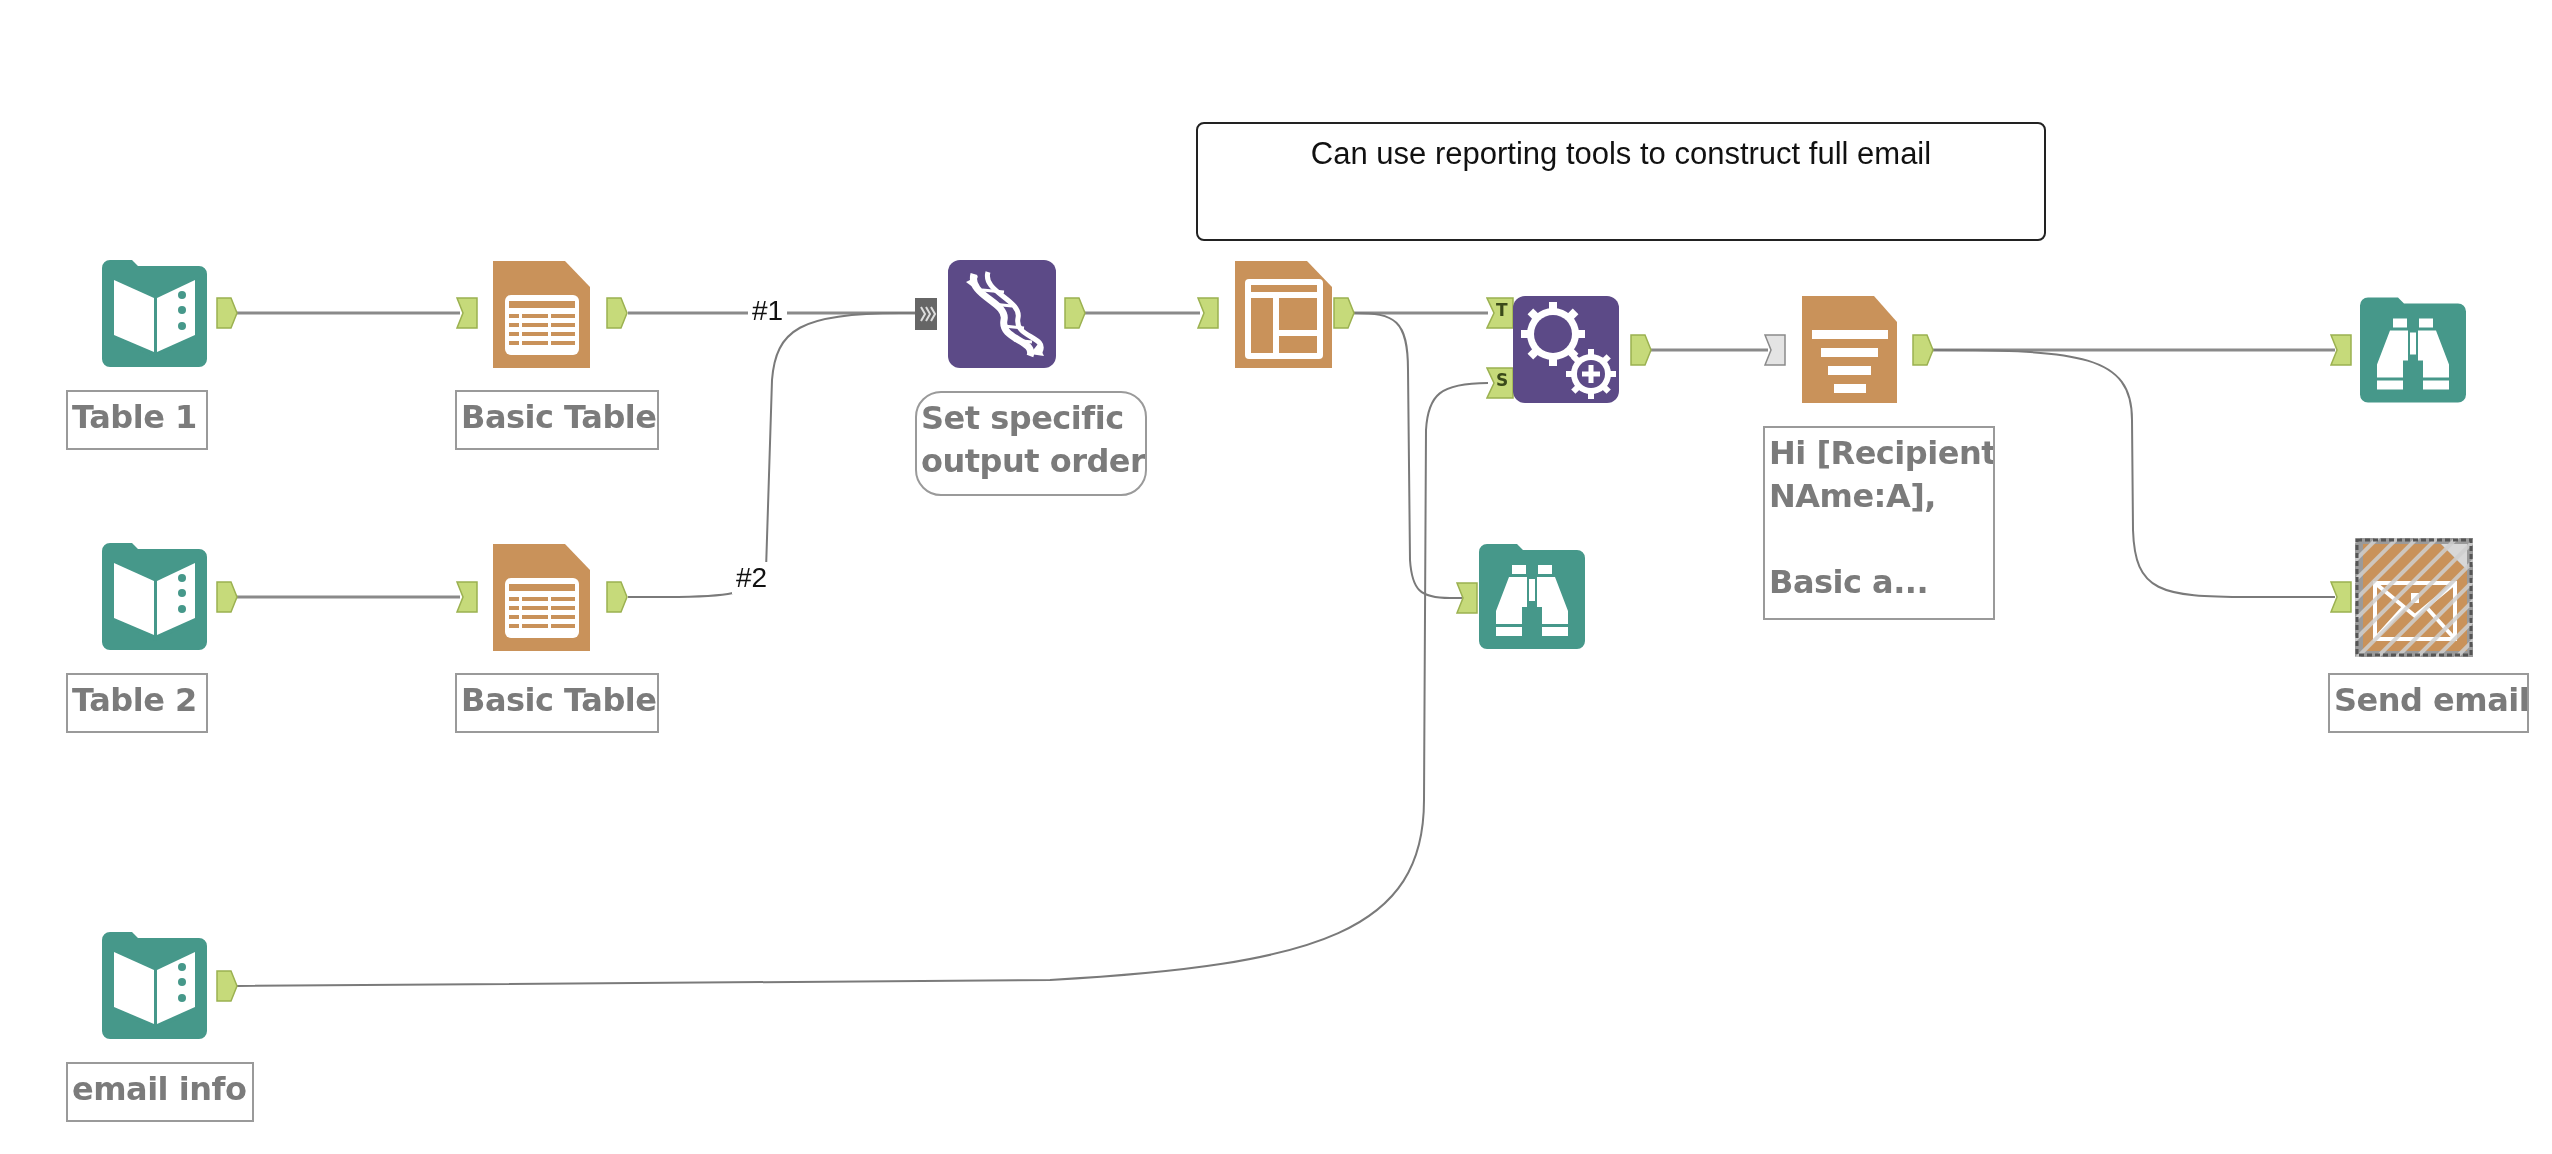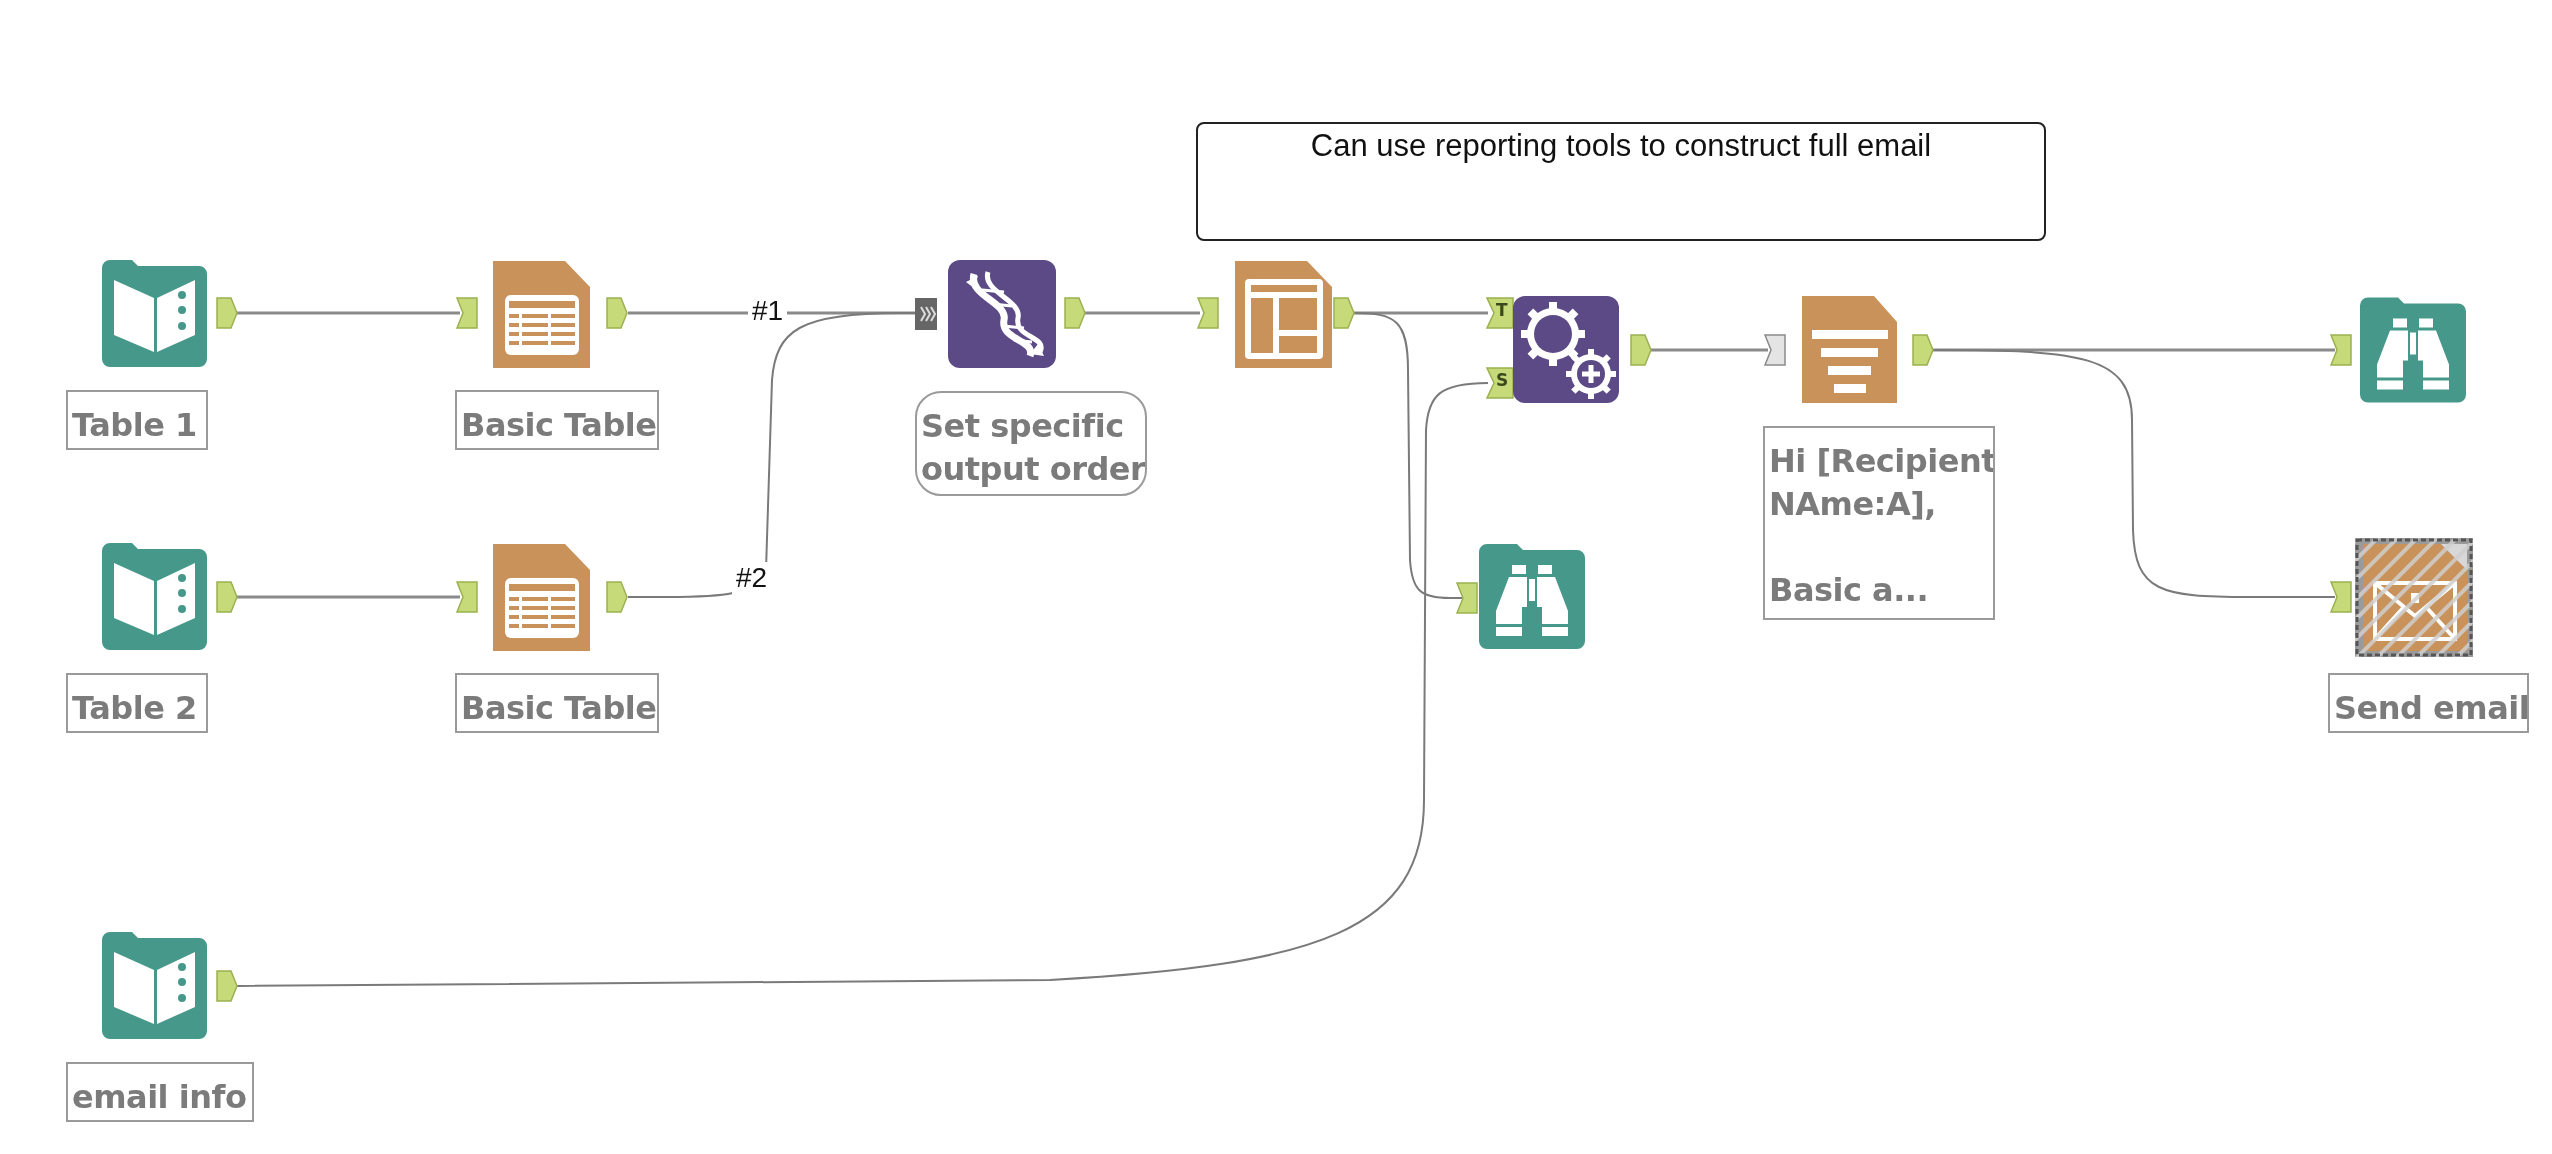--- a/index.html
+++ b/index.html
@@ -9,26 +9,26 @@
   #wires { position: absolute; left: 0; top: 0; width: 2552px; height: 1154px; pointer-events: none; }
   .wire { fill: none; stroke: #8a8a8a; stroke-width: 3; }
   .wire-thin { fill: none; stroke: #7a7a7a; stroke-width: 2; }
   .tool { position: absolute; cursor: pointer; }
   .tool svg { display: block; width: 100%; height: 100%; }
   .anchor { position: absolute; width: 22px; height: 32px; cursor: crosshair; }
   .anchor svg { width: 100%; height: 100%; display: block; }
   .anchor .alabel { position: absolute; left: 6px; top: 3px; font-size: 17px; font-weight: bold; color: #3a4a1a; font-family: "DejaVu Sans", sans-serif; }
   .label-box { position: absolute; border: 2px solid #9a9a9a; background: #ffffff;
                color: #7b7b7b; font-weight: bold; font-size: 32px; line-height: 43px;
-               padding: 12px 4px; box-sizing: border-box; white-space: pre; overflow: hidden;
+               padding: 4px 4px; box-sizing: border-box; white-space: pre; overflow: hidden;
                font-family: "DejaVu Sans", sans-serif; letter-spacing: -0.5px; }
   .wire-label { position: absolute; font-size: 28px; color: #111; font-family: "Liberation Sans", sans-serif; background: #fff; padding: 0 4px; }
   .comment { position: absolute; border: 2px solid #222; border-radius: 8px; background: #ffffff;
              box-sizing: border-box; text-align: center; font-family: "Liberation Sans", sans-serif;
-             font-size: 31px; color: #111; padding-top: 4px; }
+             font-size: 31px; color: #111; padding-top: 12px; }
 </style>
 </head>
 <body>
 
 <div id="canvas">
 
   <svg id="wires" viewBox="0 0 2552 1154">
     <path class="wire" d="M237 313 L 460 313"></path>
     <path class="wire" d="M237 597 L 460 597"></path>
     <path class="wire" d="M628 313 L 918 313"></path>

